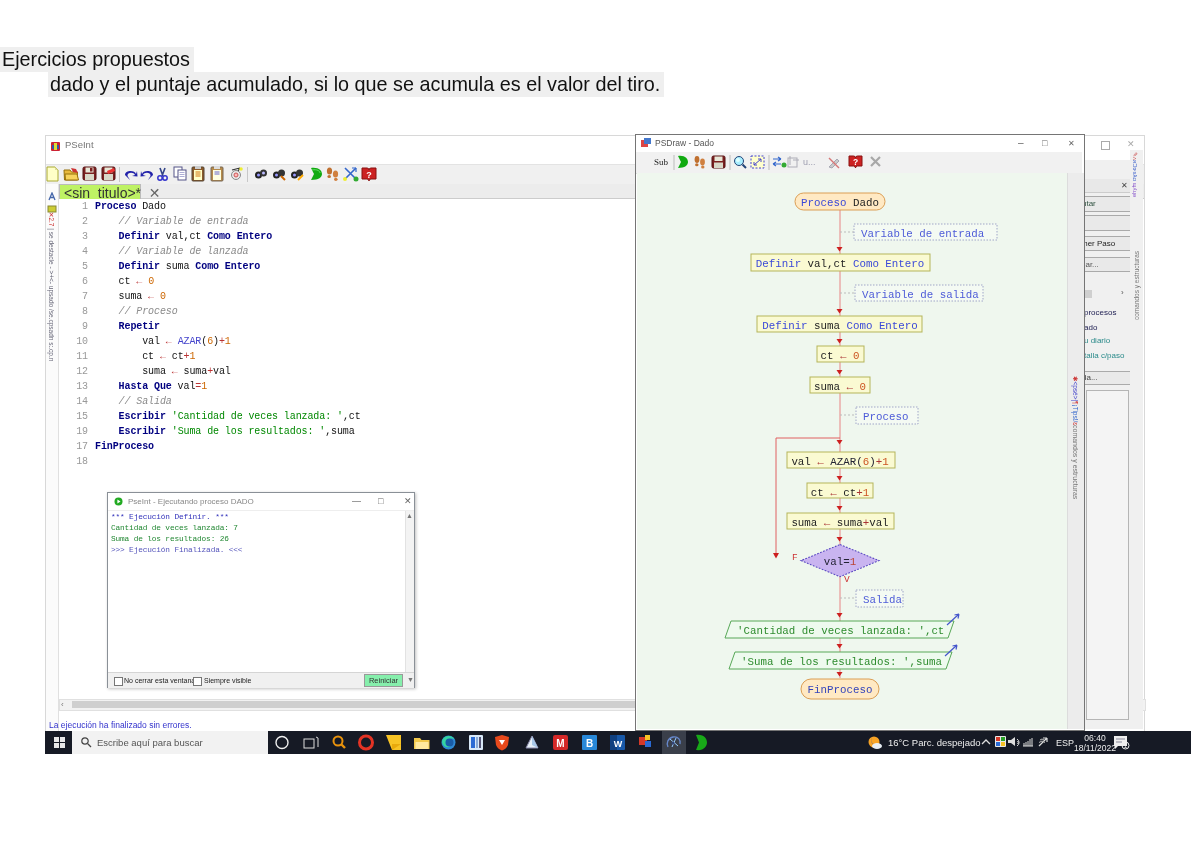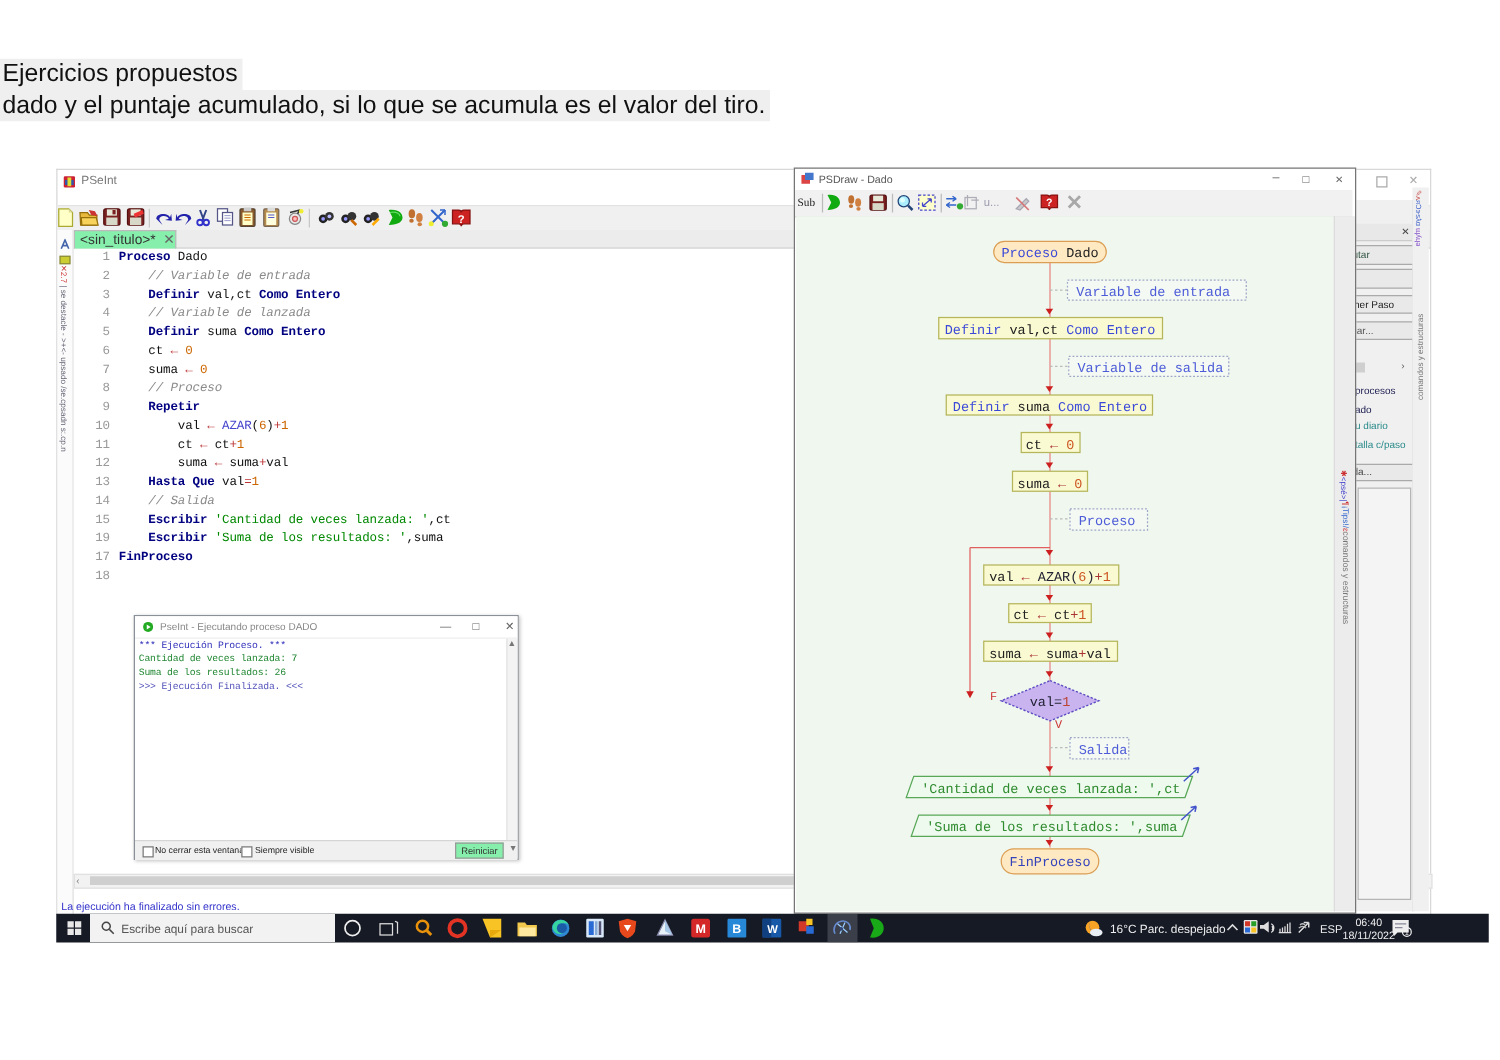--- a/index.html
+++ b/index.html
@@ -14,21 +14,21 @@
 .o{color:#b33}
 .n{color:#c60}
 .s{color:#080}
 .f{color:#44c}
 </style>
 </head>
 <body>
 
 <div class="a" style="left:0;top:47px;width:1200px;font-size:19.8px;color:#111;line-height:24.6px">
   <div><span class="hl" style="padding:1px 4px 2px 2px;">Ejercicios propuestos</span></div>
-  <div><span class="hl" style="padding:1px 4px 2px 2px;">dado y el puntaje acumulado, si lo que se acumula es el valor del tiro.</span></div>
+  <div><span class="hl" style="padding:1px 4px 2px 2px;margin-left:48px">dado y el puntaje acumulado, si lo que se acumula es el valor del tiro.</span></div>
 </div>
 
 <div class="a" id="mainwin" style="left:45px;top:135px;width:1098px;height:596px;background:#fff;border:1px solid #d8d8d8;border-bottom:none">
 
   <div class="a" style="left:4px;top:2px;width:11px;height:11px">
     <svg width="11" height="11">
         <rect x="1" y="1" width="9" height="9" fill="#c23" rx="1"></rect>
         <rect x="2" y="4" width="7" height="4" fill="#35a"></rect>
         <rect x="4" y="2" width="3" height="7" fill="#dd3"></rect>
       </svg>
@@ -148,21 +148,21 @@
         </g>
 
     <g transform="translate(316,2)">
           <path d="M0 1 h5 a2 2 0 0 1 2 2 a2 2 0 0 1 2 -2 h5 v11 h-5 a2 2 0 0 0 -2 2 a2 2 0 0 0 -2 -2 h-5 z" fill="#c22" stroke="#811"></path>
           <text x="7" y="11" font-size="9" font-weight="bold" fill="#fff" text-anchor="middle">?</text>
         </g>
   </svg>
   </div>
 
   <div class="a" style="left:12px;top:48px;width:1086px;height:14px;background:#ececec;border-bottom:1px solid #ccc"></div>
-  <div class="a" style="left:13px;top:48px;width:76px;height:14px;background:#86efac;border:1px solid #bbb;border-bottom:none;font-size:11px;color:#333;padding-left:4px">&lt;sin_titulo&gt;*&nbsp;&nbsp;<span style="color:#666">✕</span></div>
+  <div class="a" style="left:13px;top:48px;width:76px;height:14px;background:#bef264;border:1px solid #bbb;border-bottom:none;font-size:14px;color:#333;padding-left:4px">&lt;sin_titulo&gt;*&nbsp;&nbsp;<span style="color:#666">✕</span></div>
 
   <div class="a" style="left:0;top:48px;width:12px;height:548px;background:#fbfbfb;border-right:1px solid #e0e0e0"></div>
   <div class="a" style="left:1px;top:52px;width:10px;height:10px"><svg width="10" height="10">
         <path d="M2 8 L5 1 L8 8 M3.5 5.5 h3" stroke="#46a" stroke-width="1.3" fill="none"></path>
       </svg></div>
   <div class="a" style="left:1px;top:64px;width:10px;height:10px"><svg width="10" height="10">
         <rect x="1" y="2" width="8" height="6" fill="#cc3" stroke="#883"></rect>
       </svg></div>
   <div class="a" style="left:9px;top:76px;transform:rotate(90deg);transform-origin:0 0;font-size:6.5px;white-space:nowrap"><span style="color:#c33">✕2.7</span> <span style="color:#667">| se destacle - &gt;+&lt;- upsado /se.cpsadn s:.cp.n</span></div>
 
@@ -197,21 +197,21 @@
   <div class="a" style="left:0;top:0;width:100%;height:17px;background:#fff;border-bottom:1px solid #eee">
     <svg class="a" style="left:6px;top:4px" width="9" height="9">
         <circle cx="4.5" cy="4.5" r="4" fill="#2a2"></circle>
         <path d="M3.4 2.5 L6.5 4.5 L3.4 6.5 Z" fill="#fff"></path>
       </svg>
     <div class="a" style="left:20px;top:4px;font-size:8px;color:#888">PseInt - Ejecutando proceso DADO</div>
     <div class="a" style="left:244px;top:3px;font-size:9px;color:#666">—</div>
     <div class="a" style="left:270px;top:3px;font-size:9px;color:#666">□</div>
     <div class="a" style="left:296px;top:3px;font-size:9px;color:#666">✕</div>
   </div>
-  <div class="a mono" style="left:3px;top:19px;font-size:7.8px;line-height:11px;letter-spacing:-0.15px;white-space:pre"><span style="color:#33b">*** Ejecución Proceso. ***</span>
+  <div class="a mono" style="left:3px;top:19px;font-size:7.8px;line-height:11px;letter-spacing:-0.15px;white-space:pre"><span style="color:#33b">*** Ejecución Definir. ***</span>
 <span style="color:#283">Cantidad de veces lanzada: 7</span>
 <span style="color:#283">Suma de los resultados: 26</span>
 <span style="color:#55b">&gt;&gt;&gt; Ejecución Finalizada. &lt;&lt;&lt;</span></div>
 
   <div class="a" style="left:297px;top:18px;width:8px;height:161px;background:#f3f3f3;border-left:1px solid #e2e2e2"></div>
   <div class="a" style="left:298px;top:19px;font-size:7px;color:#777">▲</div>
 
   <div class="a" style="left:0;top:179px;width:306px;height:15px;background:#f0f0f0;border-top:1px solid #d5d5d5">
     <div class="a" style="left:6px;top:4px;width:7px;height:7px;background:#fff;border:1px solid #777"></div>
     <div class="a" style="left:16px;top:4px;font-size:7px;color:#222">No cerrar esta ventana</div>
@@ -249,21 +249,21 @@
   <svg class="a" style="left:5px;top:3px" width="10" height="10">
       <rect x="0" y="2" width="7" height="7" fill="#d44"></rect>
       <rect x="3" y="0" width="7" height="6" fill="#47c"></rect>
     </svg>
   <div class="a" style="left:19px;top:3px;font-size:8.5px;color:#555">PSDraw - Dado</div>
   <div class="a" style="left:382px;top:2px;font-size:10px;color:#666">–</div>
   <div class="a" style="left:406px;top:3px;font-size:9px;color:#666">□</div>
   <div class="a" style="left:432px;top:4px;font-size:8px;color:#666">✕</div>
 
   <div class="a" style="left:0;top:17px;width:446px;height:21px;background:#f1f1f1;border-bottom:1px solid #dcdcdc"></div>
-  <div class="a" id="psdraw-icons" style="left:0;top:17px">
+  <div class="a" id="psdraw-icons" style="left:16px;top:17px">
   <svg width="240" height="21">
     <text x="2" y="13" font-size="9" fill="#222" font-family="'Liberation Serif',serif">Sub</text>
     <path d="M22 3 v15" stroke="#bbb"></path>
     <g transform="translate(25,4)">
           <path d="M1 0 C8 -1 11 3 11 6 C11 9 8 12 1 12 L4 6 Z" fill="#1a1"></path>
         </g>
     <g transform="translate(42,4)">
           <ellipse cx="3" cy="3.5" rx="2.4" ry="3.4" fill="#c07030"></ellipse>
           <ellipse cx="2.8" cy="8.8" rx="1.7" ry="1.5" fill="#c07030"></ellipse>
           <ellipse cx="8.5" cy="6" rx="2.4" ry="3.4" fill="#d08040"></ellipse>

